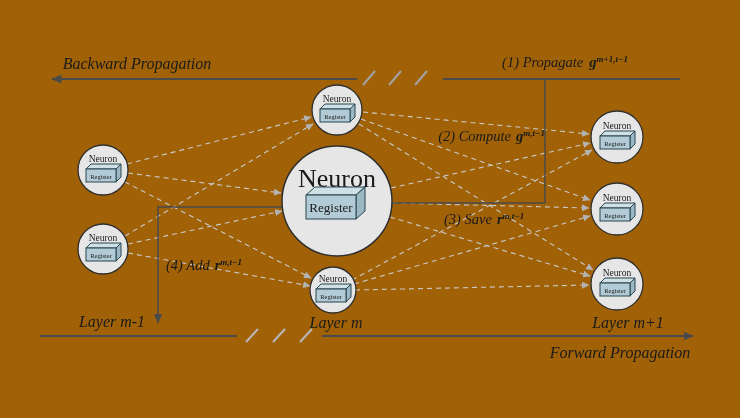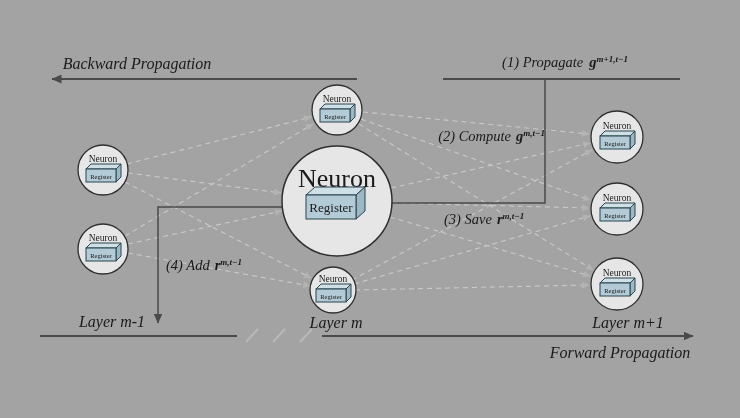--- a/index.html
+++ b/index.html
@@ -1,16 +1,16 @@
 <!DOCTYPE html>
 <html><head>
 <meta charset="utf-8">
 <style>
   html,body{margin:0;padding:0;background:#ffffff;}
-  .stage{position:relative;width:740px;height:418px;background:#a3a3a3;overflow:hidden;}
+  .stage{position:relative;width:740px;height:418px;background:#a16207;overflow:hidden;}
   svg{display:block;}
   text{fill:#1a1a1a;font-family:"Liberation Serif","DejaVu Serif",serif;}
   .prop-label{font-size:16px;font-style:italic;}
   .layer-label{font-size:16px;font-style:italic;}
   .step-label{font-size:14.5px;font-style:italic;}
   .step-var{font-weight:bold;font-style:italic;}
   .step-sup{font-size:9px;font-weight:bold;font-style:italic;}
   .axis{stroke:#4a4a4a;stroke-width:2.2;fill:none;}
   .connector{stroke:#4a4a4a;stroke-width:1.5;fill:none;}
   .dashed{stroke:#c9c9c9;stroke-width:1.1;fill:none;stroke-dasharray:5 4;}

